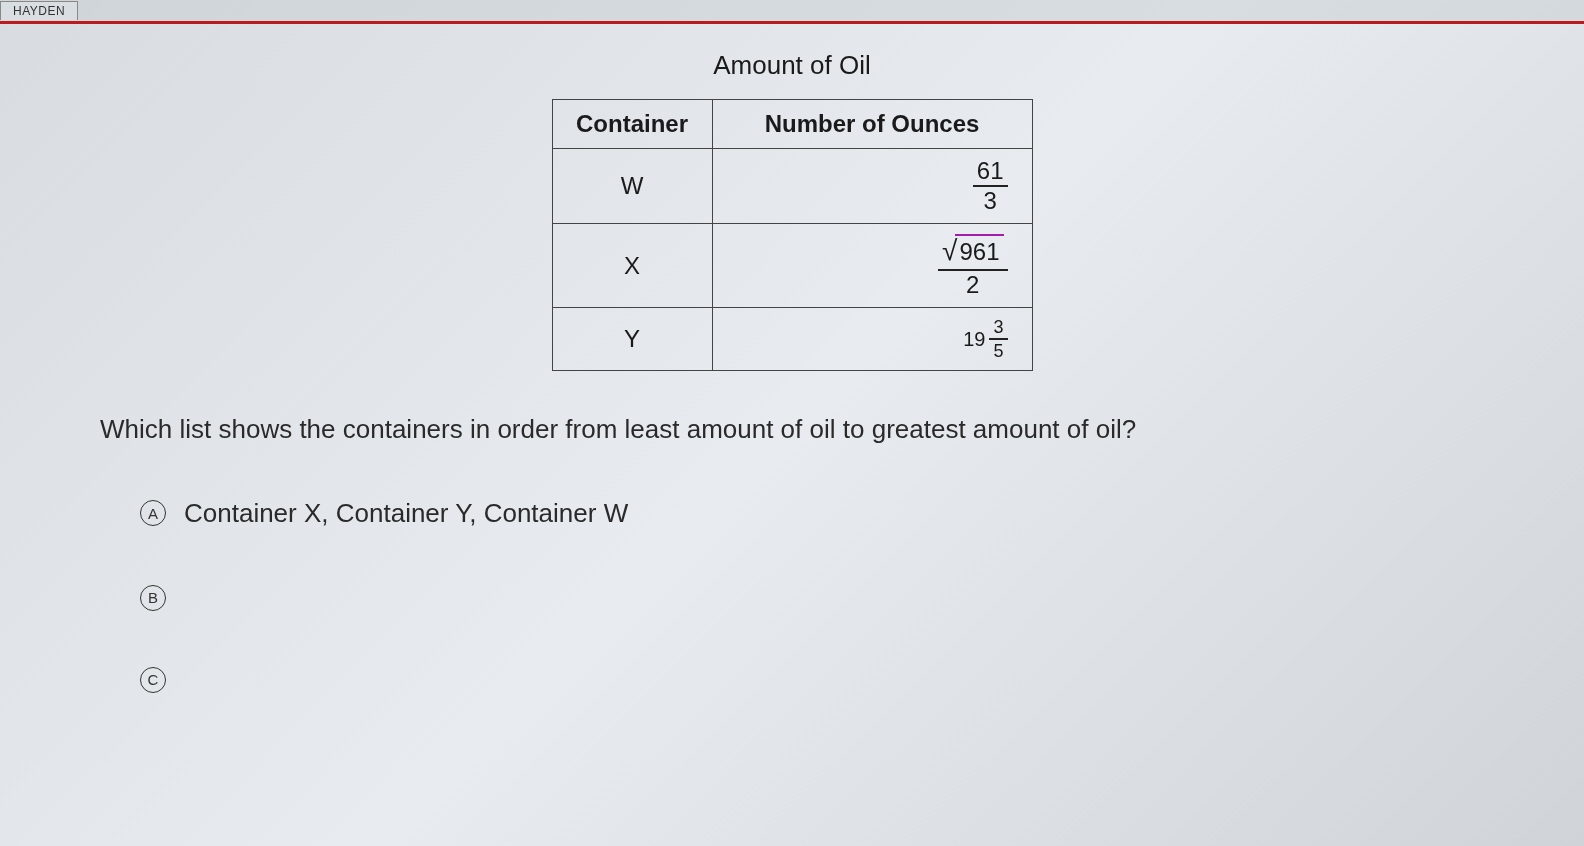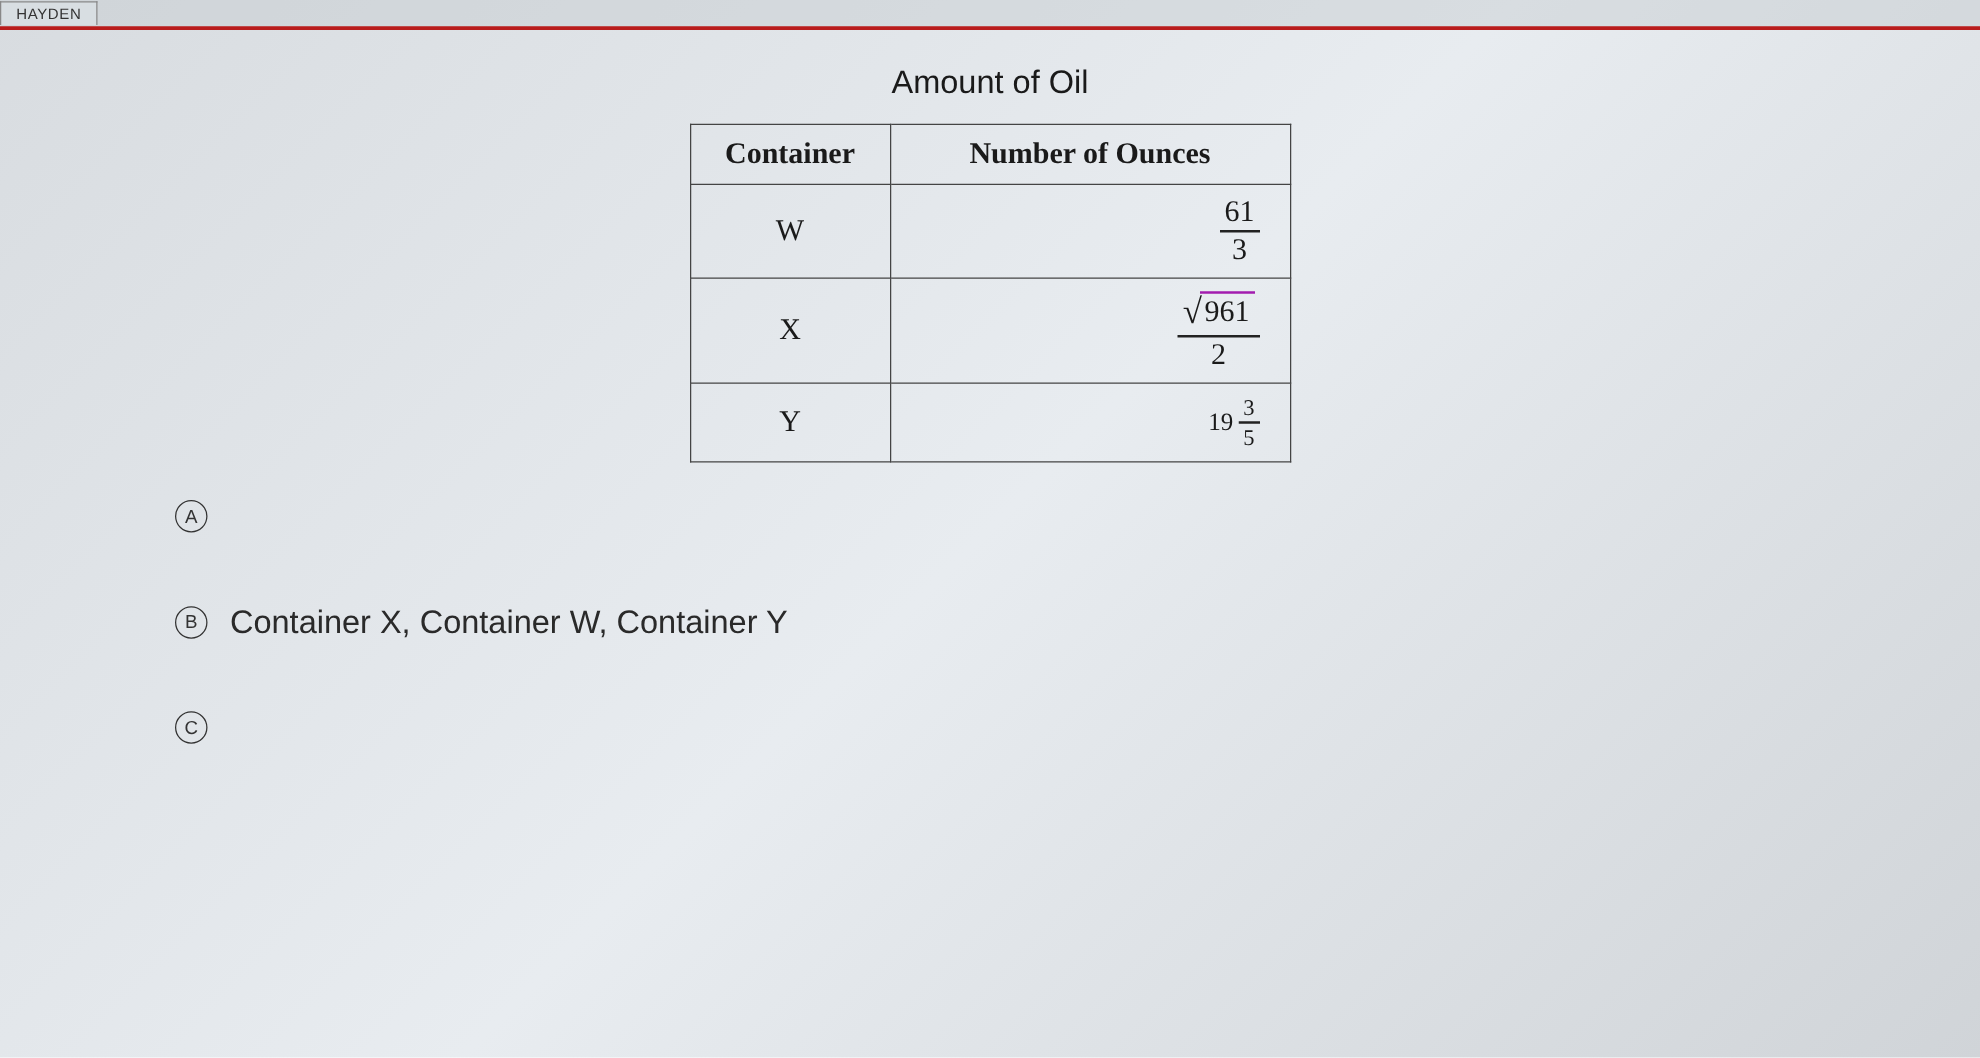--- a/index.html
+++ b/index.html
@@ -54,21 +54,20 @@
     }
     table.data-table {
       border-collapse: collapse;
     }
     table.data-table th, table.data-table td {
       border: 1.5px solid #444;
       padding: 10px 8px;
       font-size: 24px;
       color: #1a1a1a;
       vertical-align: middle;
-      font-family: Liberation Serif, serif;
     }
     table.data-table th {
       font-weight: bold;
       text-align: center;
     }
     table.data-table th:first-child {
       text-align: center;
       width: 160px;
     }
     table.data-table th:last-child {
@@ -200,26 +199,27 @@
               <span class="num">3</span>
               <span class="den">5</span>
             </span>
           </span>
         </td>
       </tr>
     </tbody>
       </table>
   </div>
 
+  <div class="question-text">Which list shows the containers in order from least amount of oil to greatest amount of oil?</div>
 
   <div class="options">
     <div class="option">
       <span class="option-letter">A</span>
+      <span class="option-text">Container X, Container Y, Container W</span>
     </div>
     <div class="option">
       <span class="option-letter">B</span>
-      <span class="option-text">Container X, Container W, Container Y</span>
     </div>
     <div class="option">
       <span class="option-letter">C</span>
     </div>
   </div>
 </div>
 
 </body></html>

